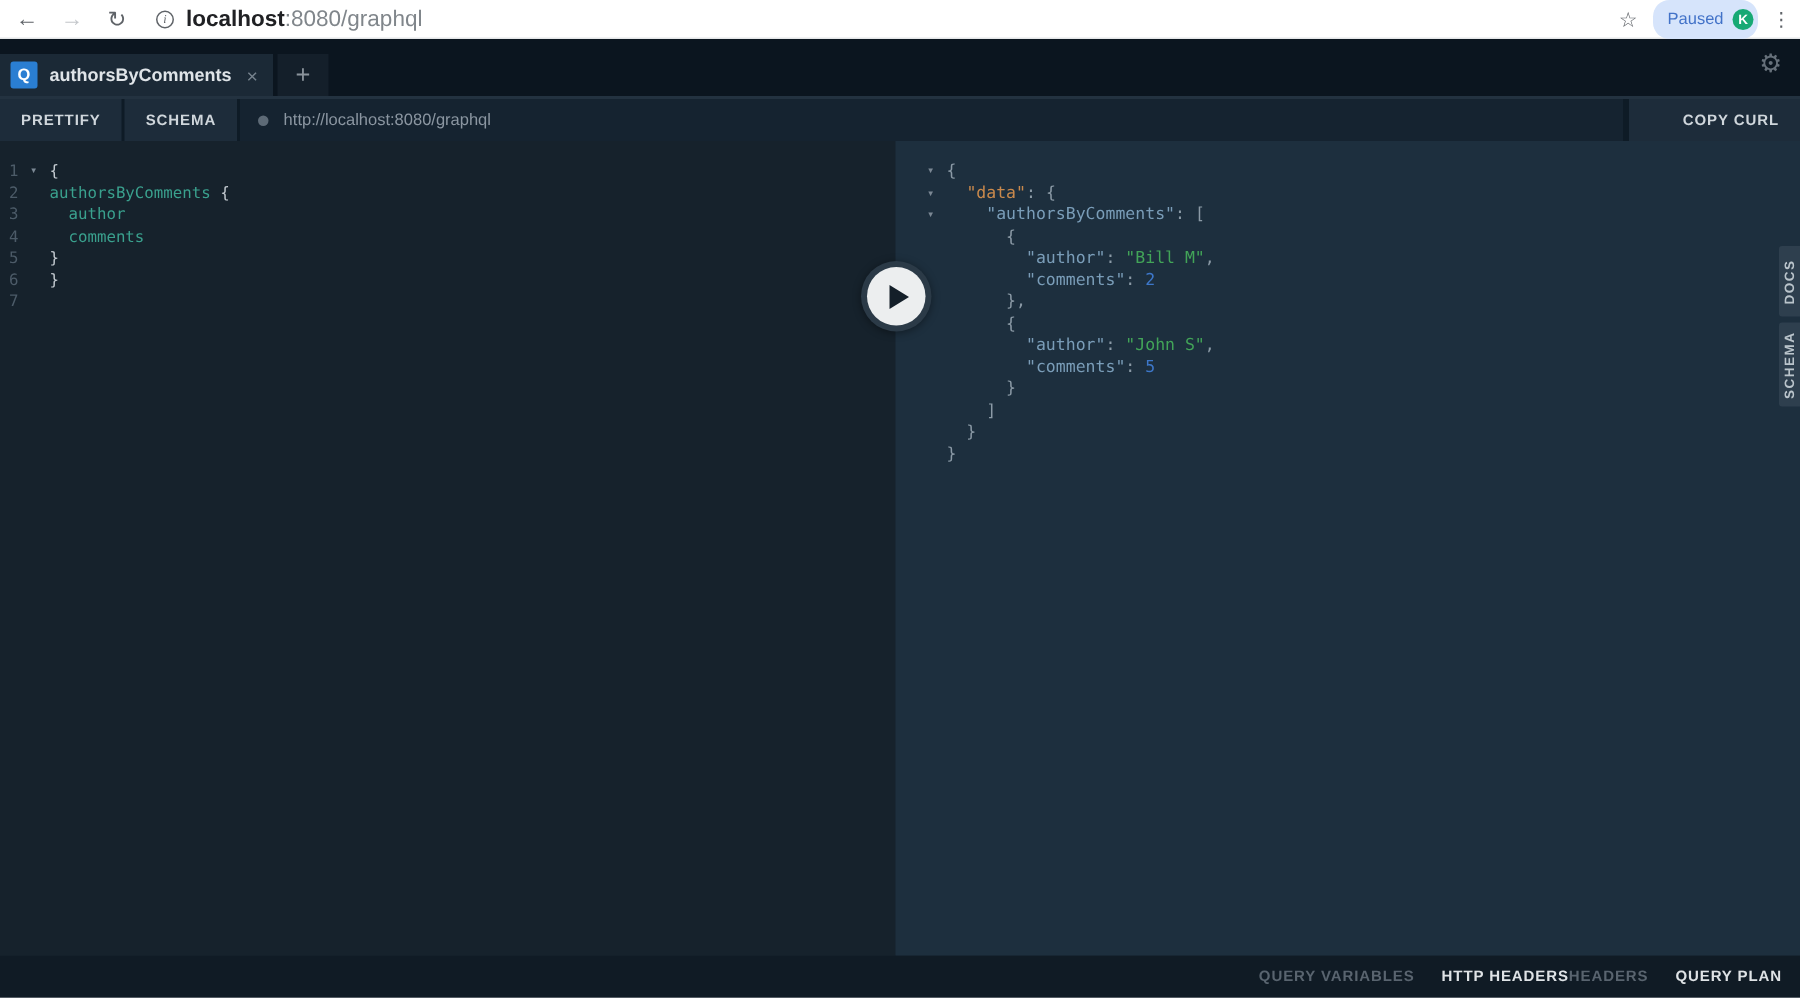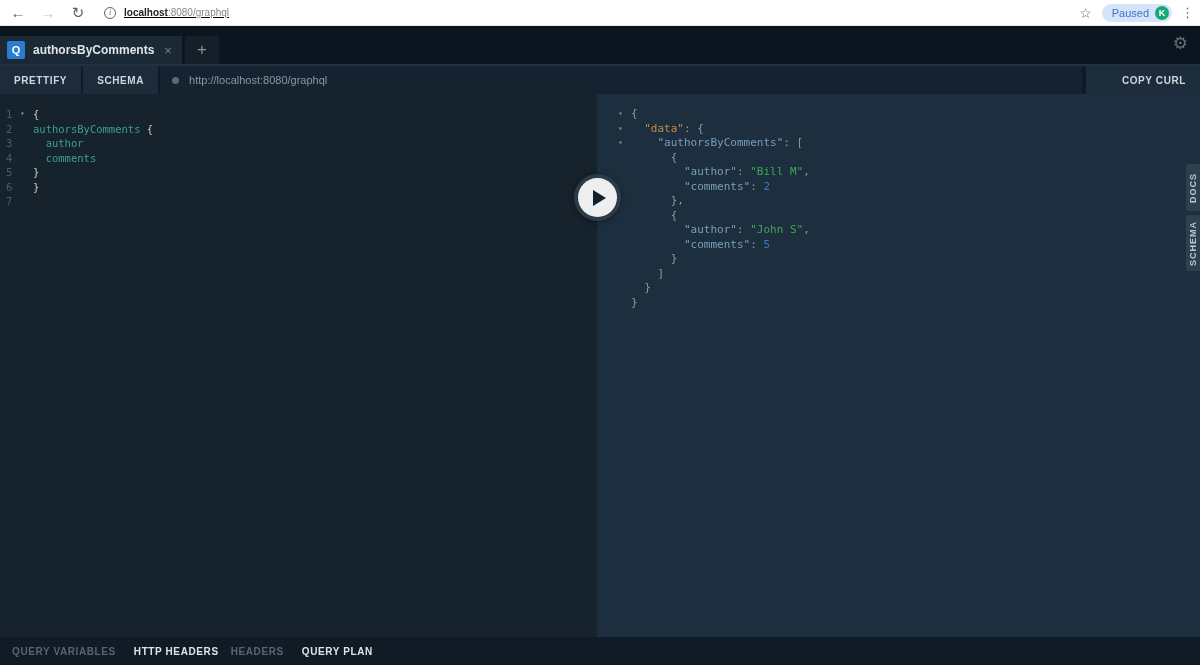--- a/index.html
+++ b/index.html
@@ -17,28 +17,28 @@
     width: 24px; height: 22px; display: flex; align-items: center; justify-content: center;
     color: #5f6368; font-size: 15px; margin-left: 6px; cursor: pointer; border-radius: 50%;
   }
   .nav-icon.disabled { color: #c4c7cb; }
   .addr { display: flex; align-items: center; margin-left: 14px; flex: 1; }
   .info-badge {
     width: 12px; height: 12px; border: 1.2px solid #5f6368; border-radius: 50%;
     color: #5f6368; font-size: 8px; font-style: italic; font-family: "Liberation Serif", serif;
     display: flex; align-items: center; justify-content: center; margin-right: 8px;
   }
-  .url-text { font-size: 10px; text-decoration: underline; }
+  .url-text { font-size: 15px; }
   .url-host { color: #202124; font-weight: bold; }
   .url-rest { color: #80868b; }
   .browser-right { display: flex; align-items: center; margin-right: 6px; }
   .star-icon { color: #5f6368; font-size: 14px; margin-right: 10px; cursor: pointer; }
   .paused-pill {
     display: flex; align-items: center; background: #d6e4fb; border-radius: 11px;
-    height: 18px; padding: 0 3px 0 10px; cursor: pointer;
+    height: 26px; padding: 0 3px 0 10px; cursor: pointer;
   }
   .paused-label { color: #4272c8; font-size: 11px; margin-right: 6px; }
   .avatar-circle {
     width: 14px; height: 14px; border-radius: 50%; background: #17a974;
     color: #ffffff; font-size: 9px; font-weight: bold;
     display: flex; align-items: center; justify-content: center;
   }
   .kebab-icon { color: #5f6368; font-size: 13px; margin-left: 9px; cursor: pointer; }
 
   
@@ -136,21 +136,21 @@
     writing-mode: vertical-rl; transform: rotate(180deg);
     display: flex; align-items: center; justify-content: center;
     border-radius: 0 2px 2px 0; cursor: pointer; margin-bottom: 4px;
   }
   .side-tab.docs { height: 47px; }
   .side-tab.schema { height: 56px; }
 
   
   .pg-footer {
     height: 28px; background: #101b25; display: flex;
-    align-items: center; justify-content: flex-start; padding: 0 12px; gap: 12px;
+    align-items: center; justify-content: flex-end; padding: 0 12px;
   }
   .foot-group { display: flex; align-items: center; gap: 18px; }
   .foot-item { font-size: 10px; font-weight: bold; letter-spacing: 0.6px; cursor: pointer; }
   .foot-item.dim { color: #59646f; }
   .foot-item.bright { color: #dfe3e6; }
 </style>
 </head>
 <body>
 
 <div class="screen">

